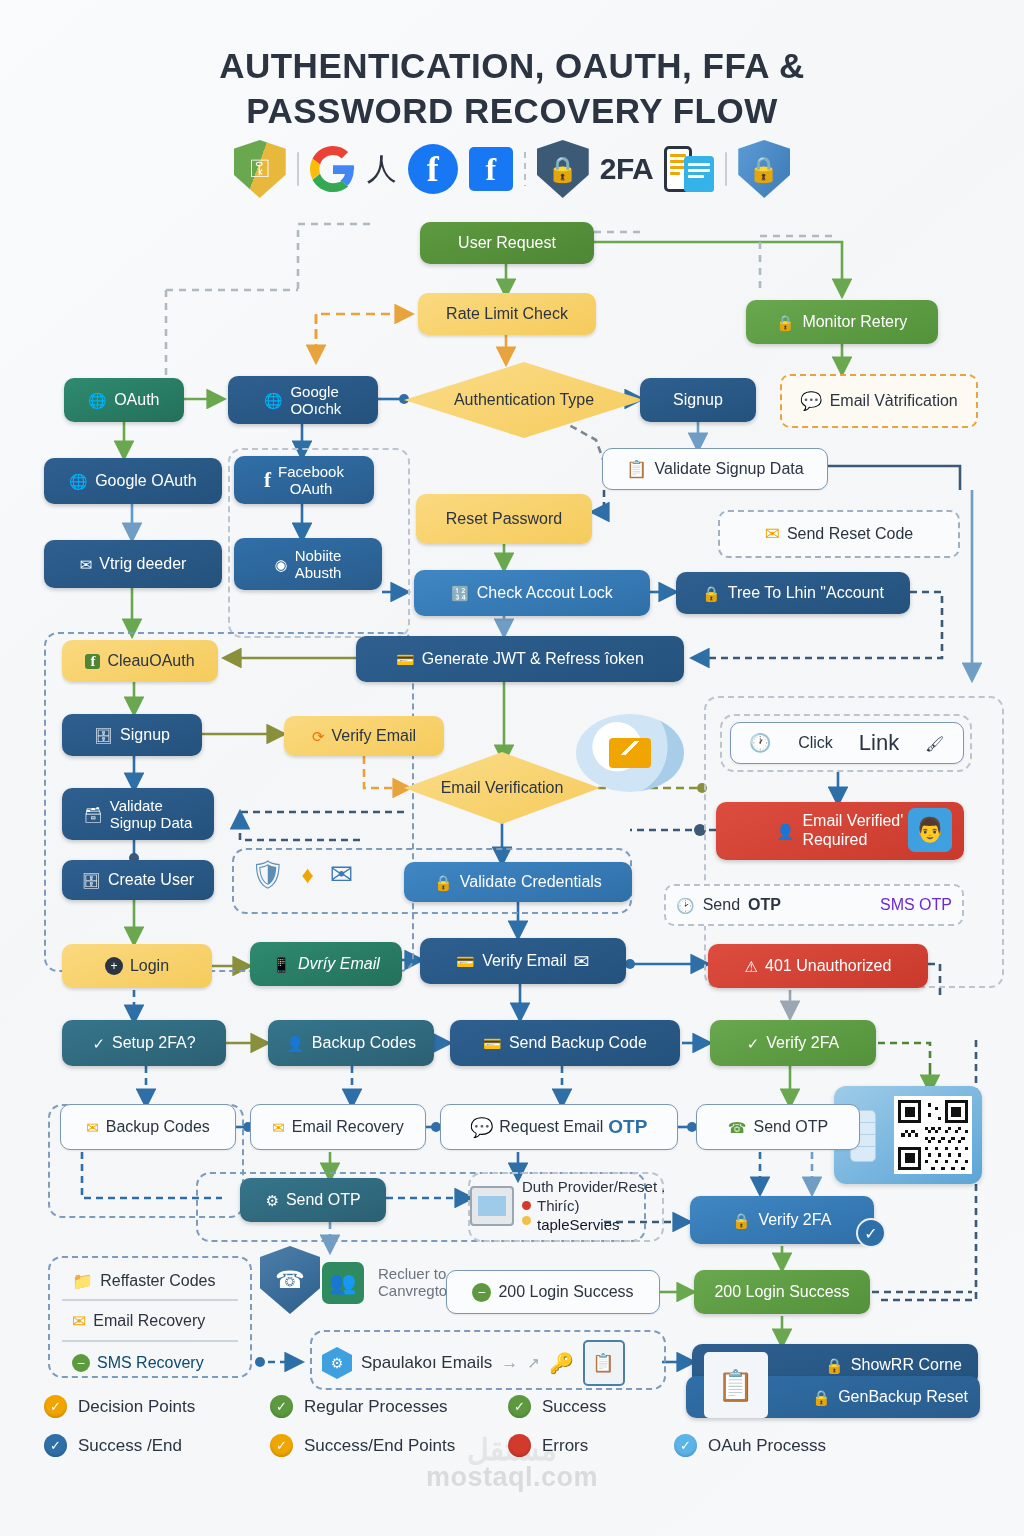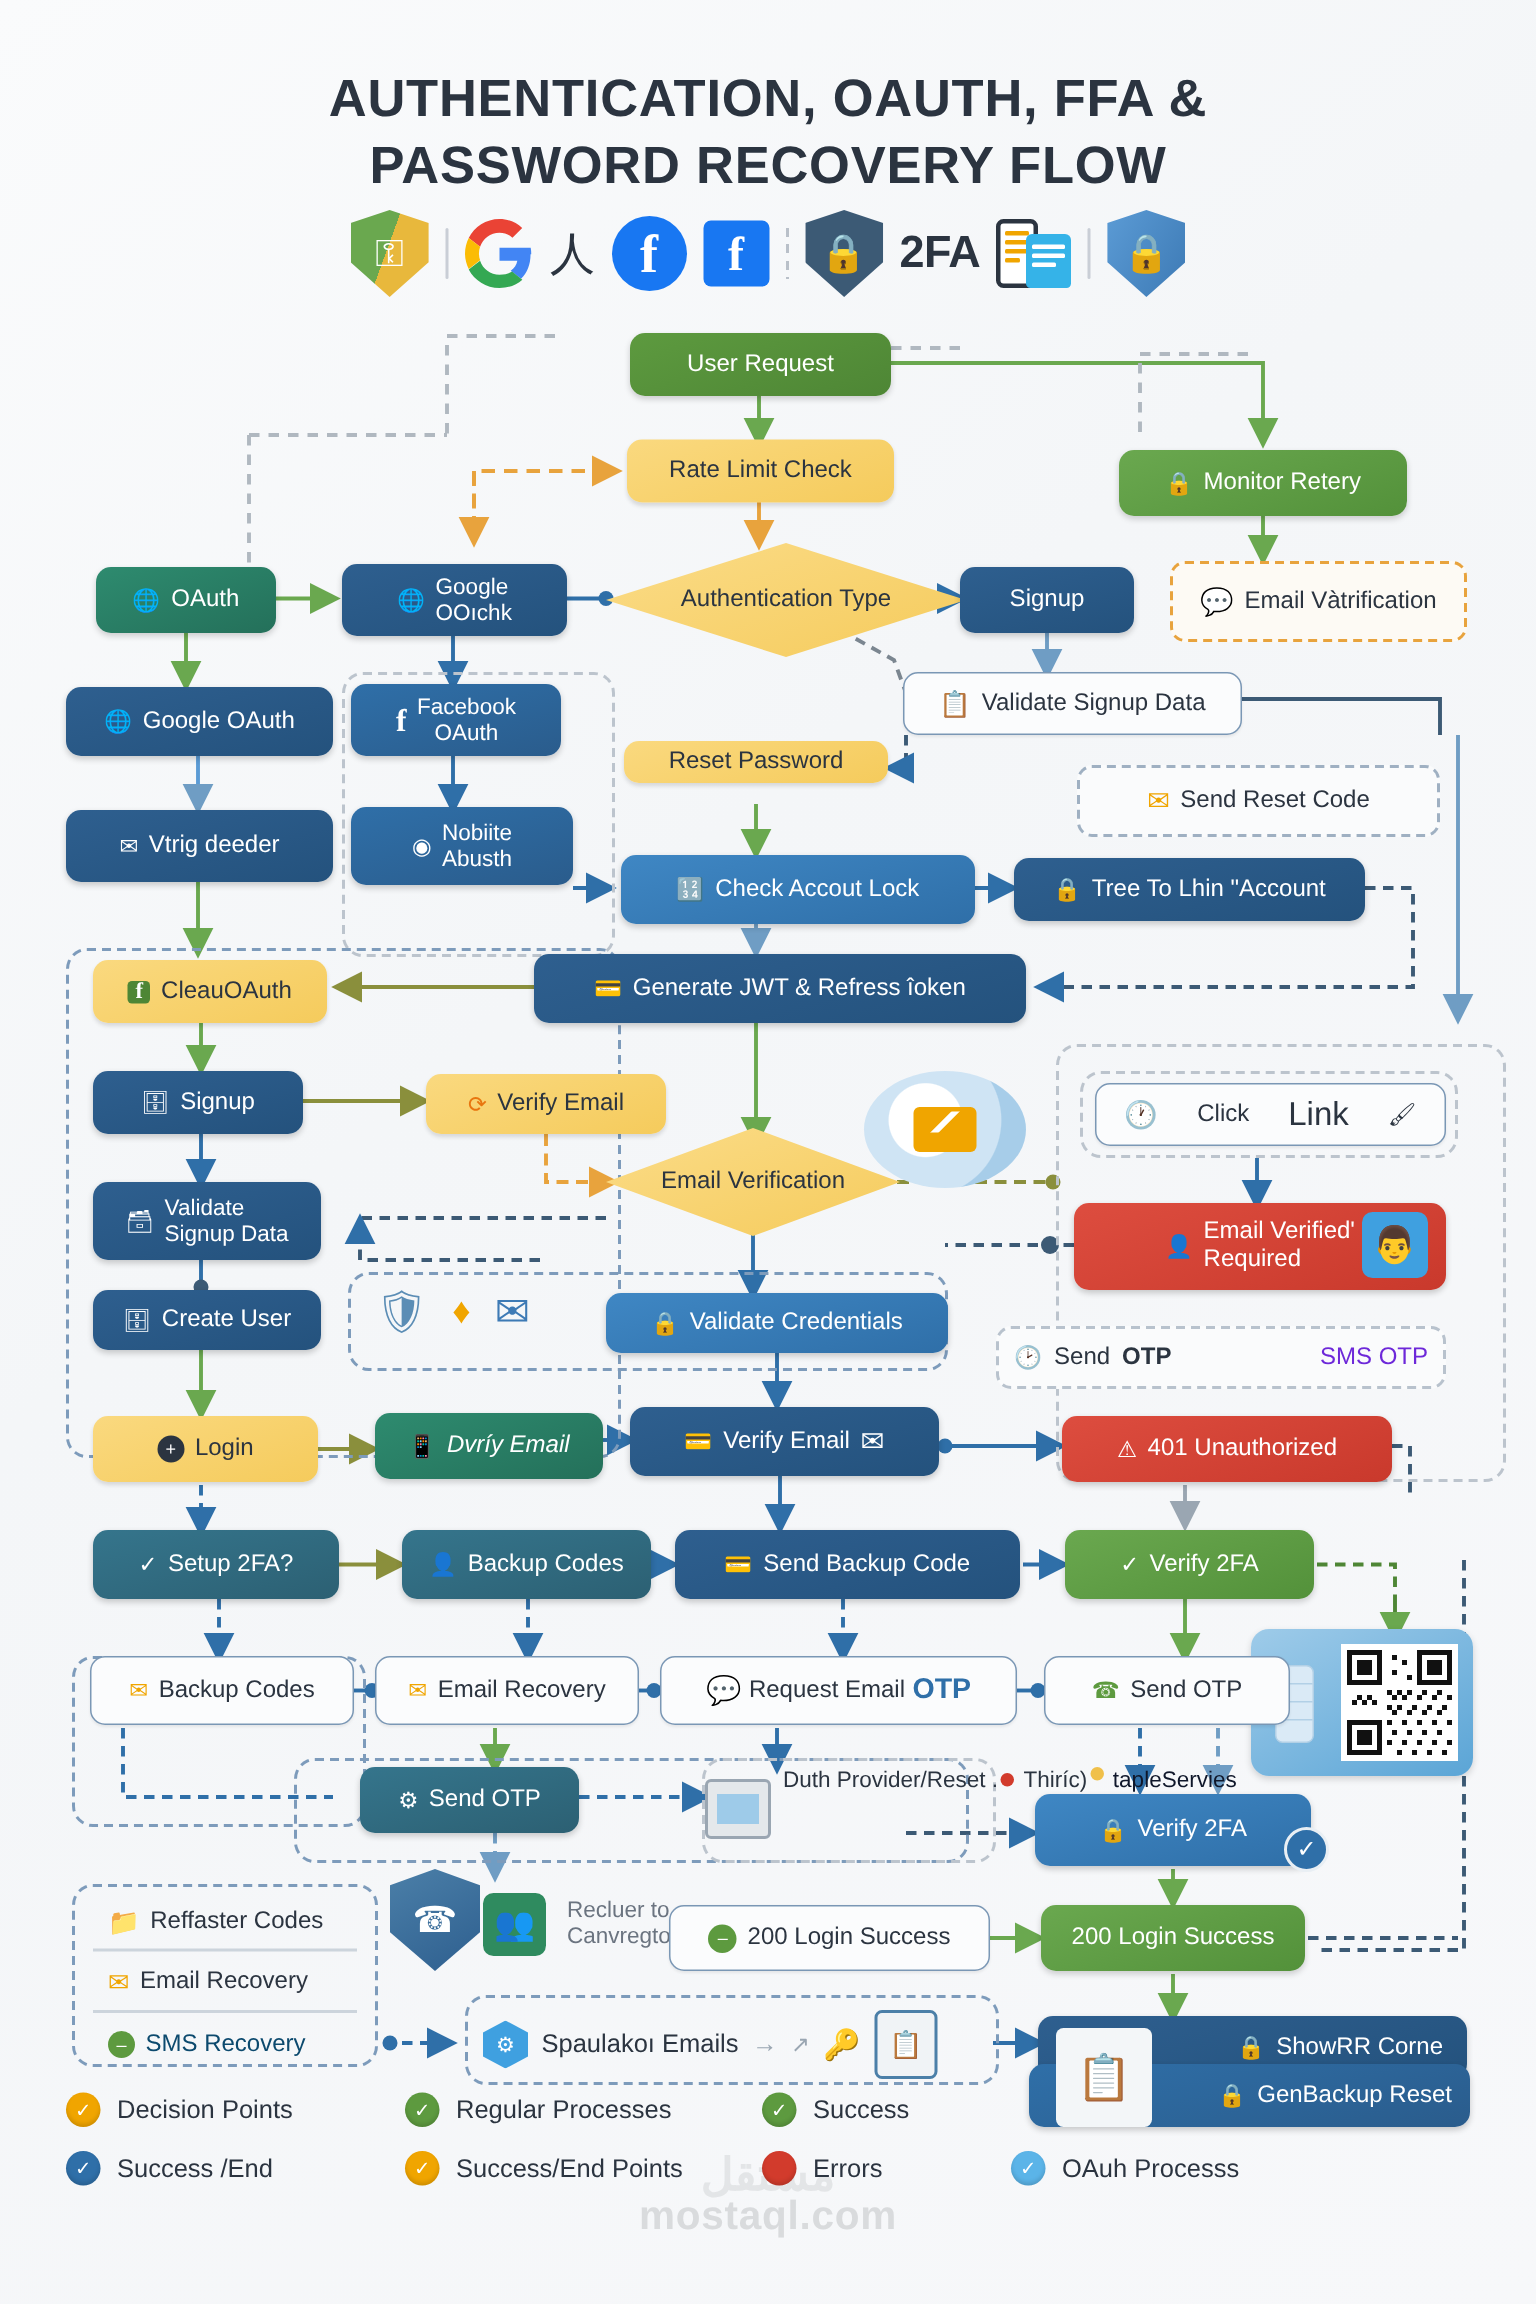--- a/index.html
+++ b/index.html
@@ -431,21 +431,21 @@
     <span class="gico">✉</span>
     <span class="lbl">Vtrig deeder</span>
     </div>
 
   <div class="node n-blue2" style="left:234px;top:538px;width:148px;height:52px;">
     <span class="gico">◉</span>
     <span class="lbl" style="text-align:left;font-size:15px;">Nobiite
 Abusth</span>
     </div>
 
-  <div class="node n-yellow" style="left:416px;top:494px;width:176px;height:28px;">
+  <div class="node n-yellow" style="left:416px;top:494px;width:176px;height:50px;">
     <span class="lbl">Reset Password</span>
     </div>
 
   <div class="node n-dash" style="left:718px;top:510px;width:242px;height:48px;">
     <span class="gico" style="color:#f0a500;font-size:18px;">✉</span>
     <span class="lbl">Send Reset Code</span>
     </div>
 
   <div class="node n-bluelt" style="left:414px;top:570px;width:236px;height:46px;">
     <span class="gico">🔢</span>
@@ -658,21 +658,21 @@
   </div>
 
   <div class="node n-dteal" style="left:240px;top:1178px;width:146px;height:44px;">
     <span class="gico">⚙</span>
     <span class="lbl">Send OTP</span>
     </div>
 
   <div class="miniwin" style="left:470px;top:1186px;">
       <i></i>
     </div>
-  <div class="smallico" style="left:522px;top:1178px;flex-direction:row;align-items:flex-start;gap:2px;">
+  <div class="smallico" style="left:522px;top:1178px;flex-direction:column;align-items:flex-start;gap:2px;">
     <span style="font-size:15px;color:#2b3440;">Duth Provider/Reset .</span>
     <span style="font-size:15px;color:#2b3440;display:flex;align-items:center;gap:6px;">
       <i style="width:9px;height:9px;border-radius:50%;background:#d23b2c;display:block;"></i>
       <b style="font-weight:normal">Thiríc)</b>
       </span>
     <span style="font-size:15px;color:#0f172a;display:flex;gap:6px;">
       <i style="width:9px;height:9px;border-radius:50%;background:#f0c04a;display:block;"></i>
       <b style="font-weight:normal">tapleServies</b>
       </span>
   </div>

